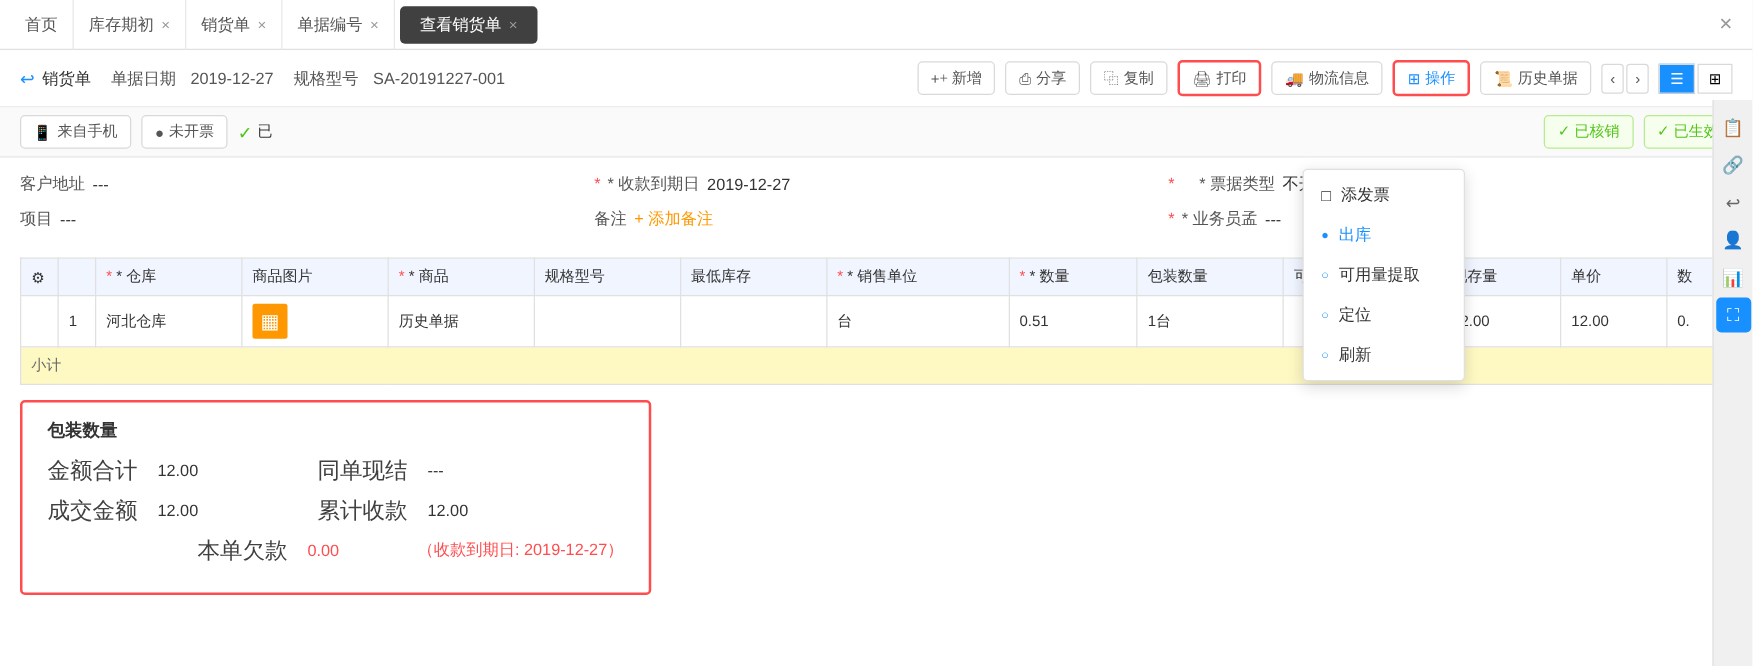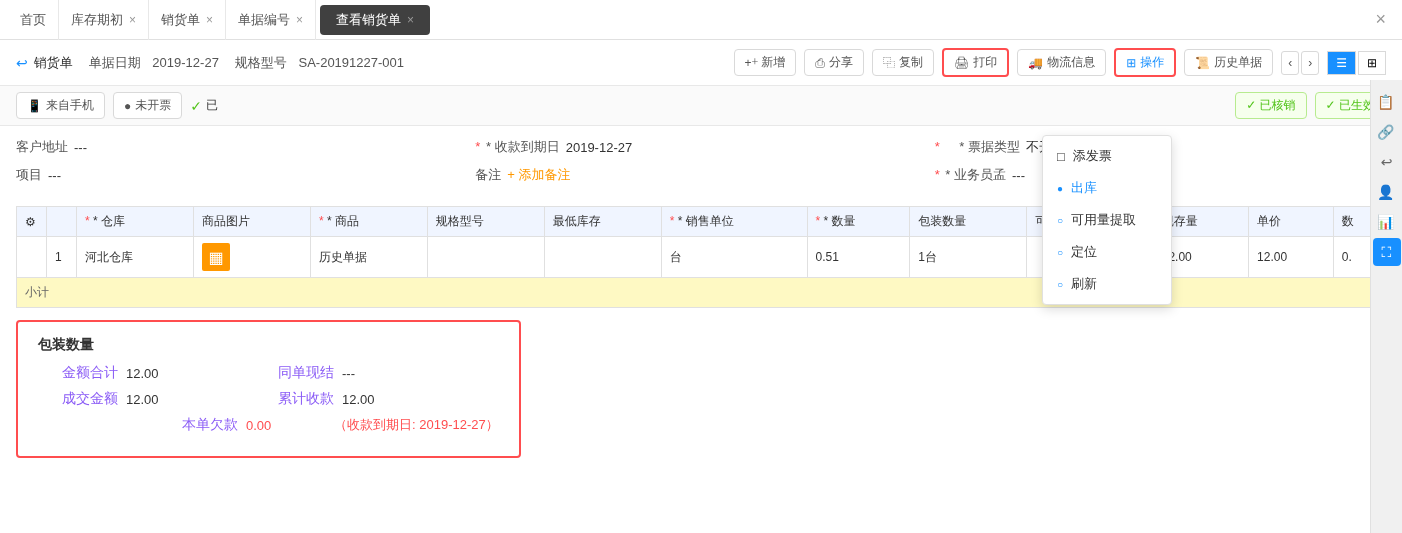--- a/index.html
+++ b/index.html
@@ -79,21 +79,21 @@
     .product-img { width: 28px; height: 28px; background: #ff9800; border-radius: 2px; display: inline-flex; align-items: center; justify-content: center; }
 
     
     .bottom-section { display: flex; padding: 12px 16px; gap: 16px; }
     .payment-card {
       border: 2px solid #ff4d4f; border-radius: 4px; padding: 14px 20px;
       min-width: 430px; background: #fff;
     }
     .payment-title { font-weight: bold; font-size: 14px; margin-bottom: 10px; color: #333; }
     .payment-row { display: flex; align-items: center; margin-bottom: 8px; gap: 8px; }
-    .payment-label { color: #8b5cf6; min-width: 80px; font-size: 14px; text-align: right; }
+    .payment-label { color: #404040; min-width: 80px; font-size: 18px; }
     .payment-value { color: #333; font-size: 13px; min-width: 80px; }
     .payment-value.red { color: #ff4d4f; }
 
     
     .right-sidebar {
       position: absolute; right: 0; top: 40px; width: 32px;
       background: #f0f0f0; border-left: 1px solid #e0e0e0;
       display: flex; flex-direction: column; align-items: center; gap: 2px;
       padding: 8px 0; height: calc(533px - 40px);
     }

